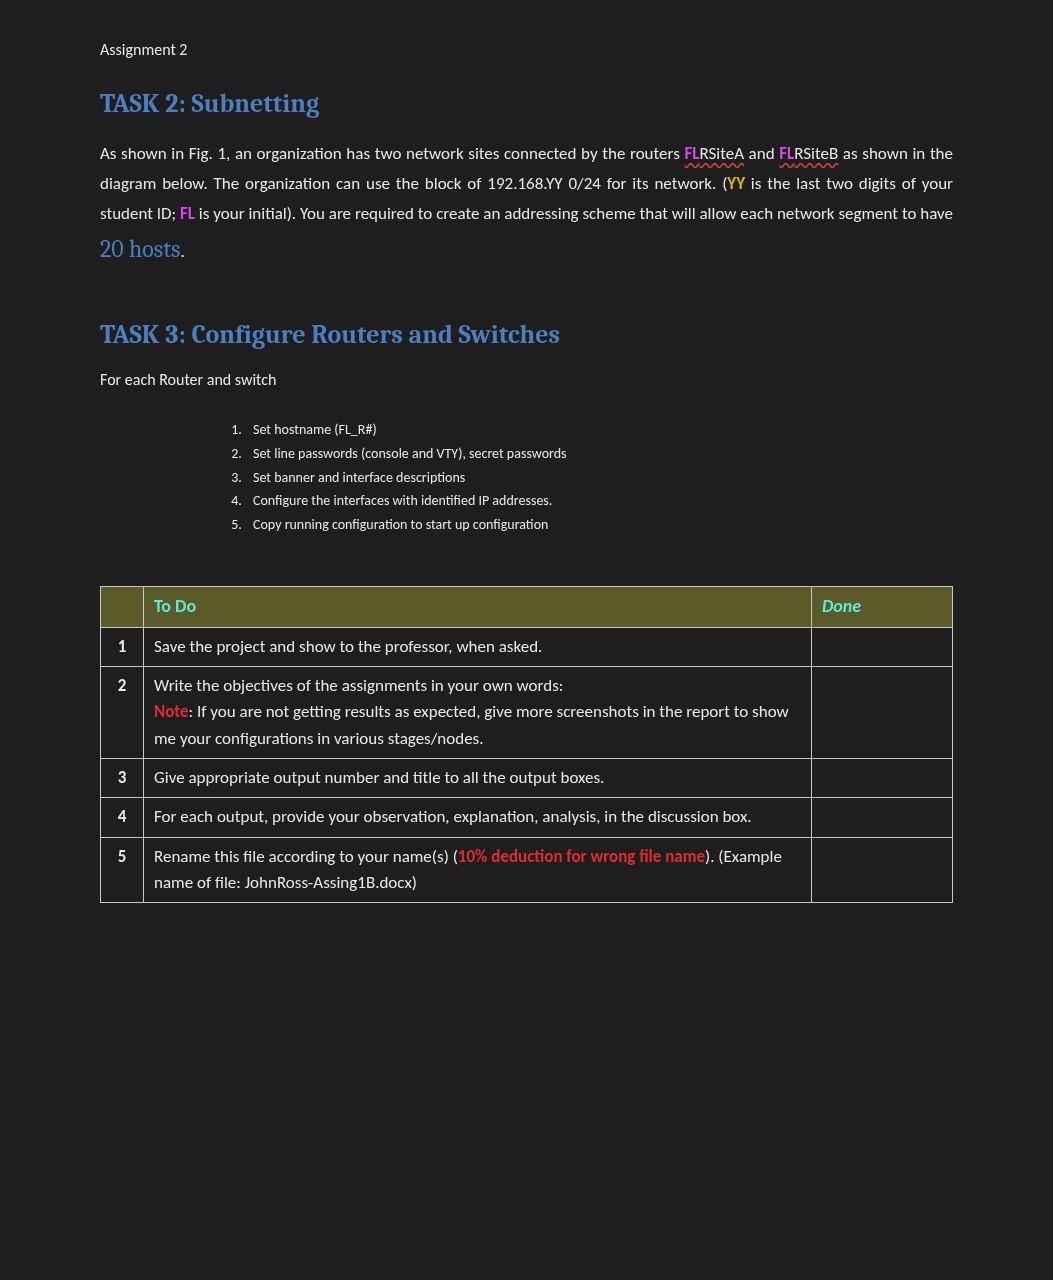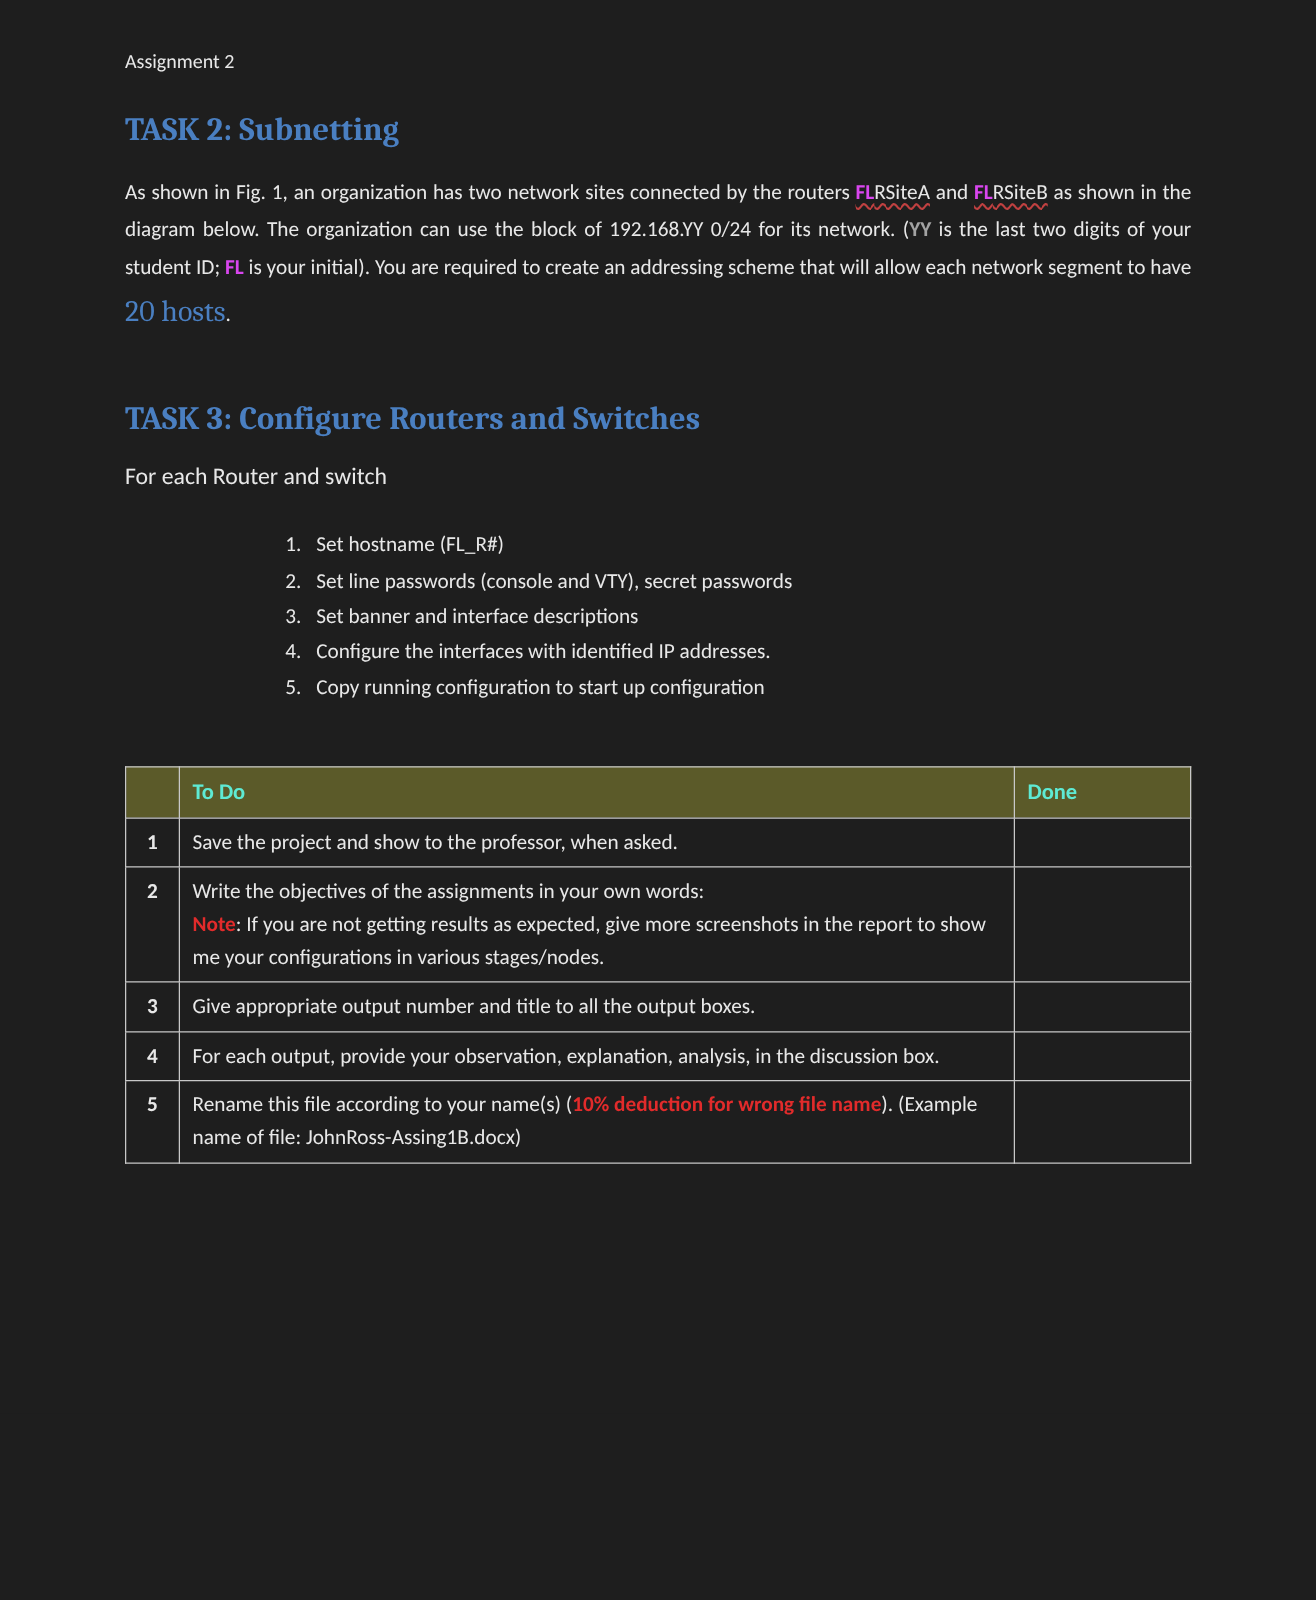--- a/index.html
+++ b/index.html
@@ -25,43 +25,43 @@
     font-weight: 600;
     margin: 30px 0 20px 0;
   }
   .para {
     font-size: 17px;
     line-height: 1.75;
     color: #e8e8e8;
     margin: 0 0 50px 0;
     text-align: justify;
   }
-  .para .yy { color: #a3a3a3; font-weight: 600; }
+  .para .yy { color: #eab308; font-weight: 600; }
   .para .fl { color: #d946ef; font-weight: 700; }
   .para .hosts {
     font-family: "Cambria", "Georgia", serif;
     color: #4a7fc1;
     font-size: 24px;
     margin-top: 24px;
   }
   .ul {
     text-decoration: underline;
     text-decoration-style: wavy;
     text-decoration-color: #c04040;
     text-underline-offset: 3px;
   }
   .subpara {
-    font-size: 19px;
+    font-size: 16px;
     margin: 0 0 30px 0;
   }
   ol.steps {
     list-style: decimal;
     margin: 0 0 50px 0;
     padding-left: 145px;
-    font-size: 17px;
+    font-size: 14px;
     line-height: 1.55;
   }
   ol.steps li {
     padding-left: 8px;
     margin-bottom: 2px;
   }
   table.checklist {
     border-collapse: collapse;
     width: 100%;
     font-size: 17px;
@@ -79,20 +79,21 @@
     color: #5eead4;
     font-weight: 700;
     font-size: 18px;
   }
   table.checklist thead th.num-col {
     width: 22px;
     background: #5b5a29;
   }
   table.checklist th.done-col {
     width: 120px;
+    font-style: italic;
   }
   table.checklist td.num {
     text-align: center;
     font-weight: 700;
     width: 22px;
   }
   .red {
     color: #e22b2b;
     font-weight: 700;
   }

